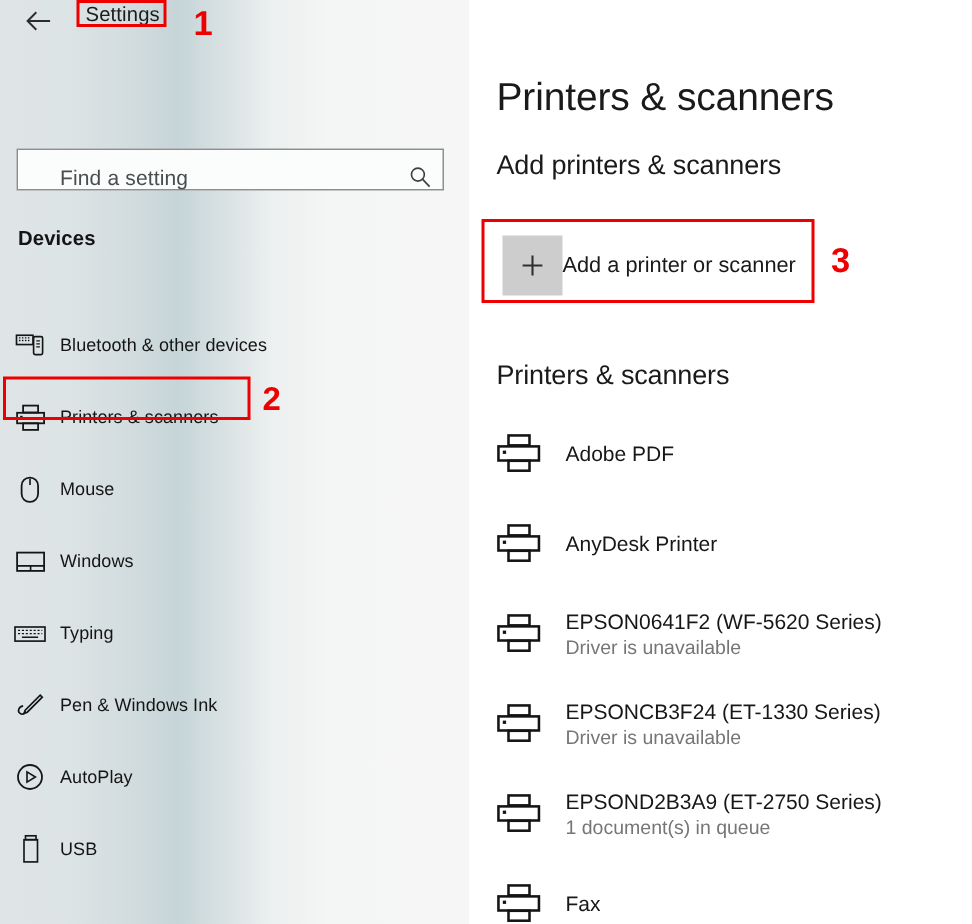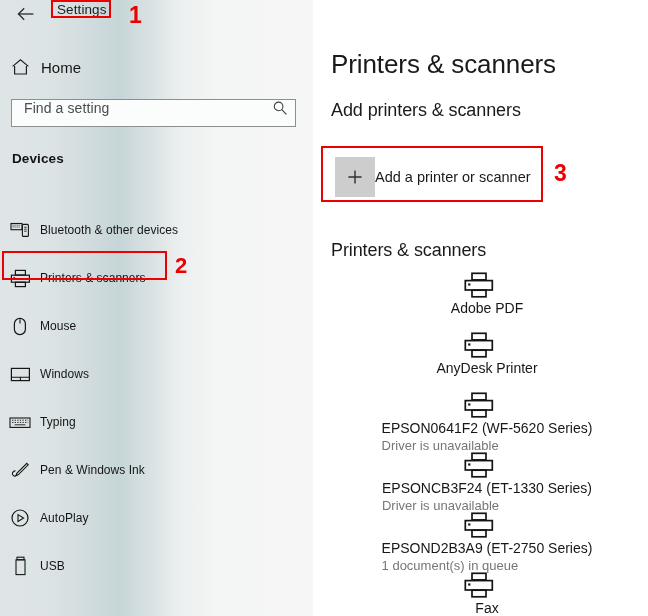--- a/index.html
+++ b/index.html
@@ -91,21 +91,22 @@
   .search-box {
     position: absolute;
     left: 11px;
     top: 99px;
     width: 285px;
     height: 28px;
     box-sizing: border-box;
     border: 1px solid #8c8f91;
     background: #fbfcfc;
     display: flex;
-    align-items: flex-start;
+    align-items: flex-end;
+    padding-left: 16px;
   }
   .search-input-text {
     flex: 1;
     font-size: 14px;
     color: #4a4d4f;
     padding-left: 12px;
     letter-spacing: 0.1px;
   }
   .search-icon {
     width: 30px;
@@ -217,21 +218,20 @@
     left: 0;
     top: 272px;
     width: 328px;
   }
   .printer-item {
     height: 60px;
     display: flex;
     align-items: center;
     padding-left: 18px;
     box-sizing: border-box;
-    flex-direction: column;
   }
   .printer-icon {
     width: 44px;
     min-width: 44px;
     display: flex;
     align-items: center;
     justify-content: flex-start;
     color: #141414;
   }
   .printer-text {
@@ -286,29 +286,20 @@
 
       <div class="back-arrow">
         <svg width="20" height="16" viewBox="0 0 20 16" aria-hidden="true">
           <path d="M8.2 2.2 L2.4 8 L8.2 13.8" fill="none" stroke="currentColor" stroke-width="1.3"></path>
           <path d="M2.6 8 H17.4" fill="none" stroke="currentColor" stroke-width="1.3"></path>
         </svg>
       </div>
 
       <div class="settings-title">Settings</div>
 
-      <div class="home-row">
-        <span class="home-icon">
-          <svg width="19" height="18" viewBox="0 0 19 18" aria-hidden="true">
-            <path d="M1.6 8.4 L9.5 1.8 L17.4 8.4" fill="none" stroke="currentColor" stroke-width="1.2"></path>
-            <path d="M3.6 8.0 V16.0 H15.4 V8.0" fill="none" stroke="currentColor" stroke-width="1.2"></path>
-          </svg>
-        </span>
-        <span class="home-label">Home</span>
-      </div>
 
       <div class="search-box">
         <span class="search-input-text">Find a setting</span>
         <span class="search-icon">
           <svg width="16" height="16" viewBox="0 0 16 16" aria-hidden="true">
             <circle cx="6.6" cy="6.4" r="4.3" fill="none" stroke="currentColor" stroke-width="1.1"></circle>
             <path d="M9.8 9.6 L14.4 14.4" fill="none" stroke="currentColor" stroke-width="1.1"></path>
           </svg>
         </span>
       </div>

